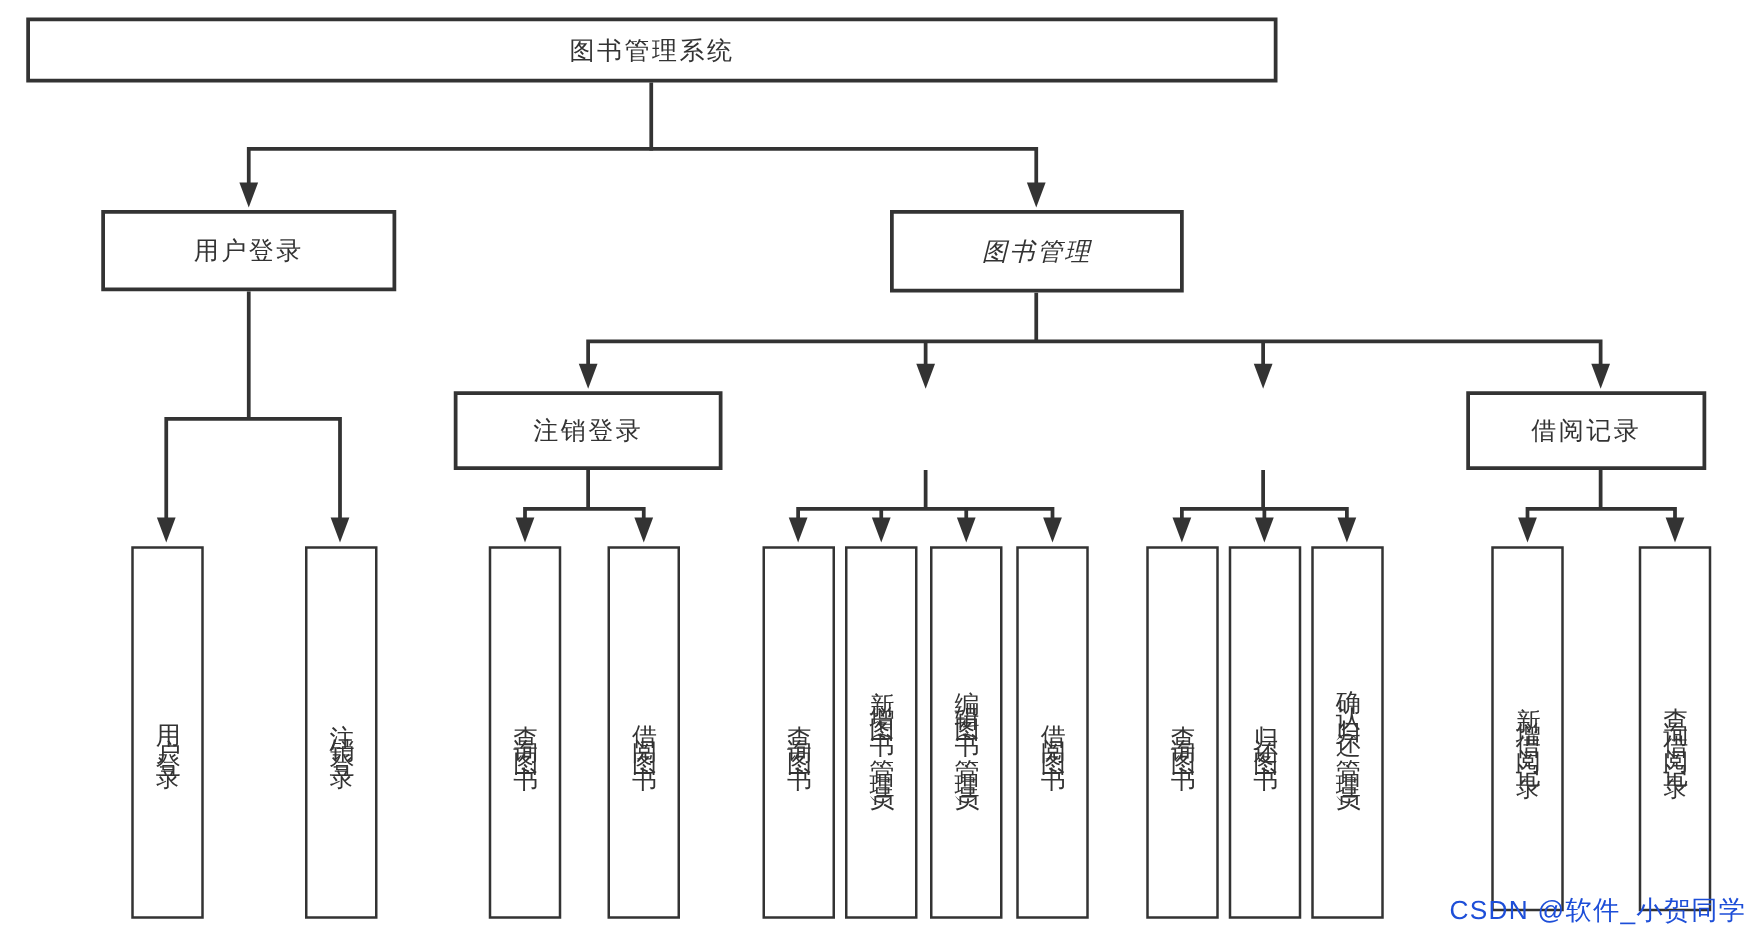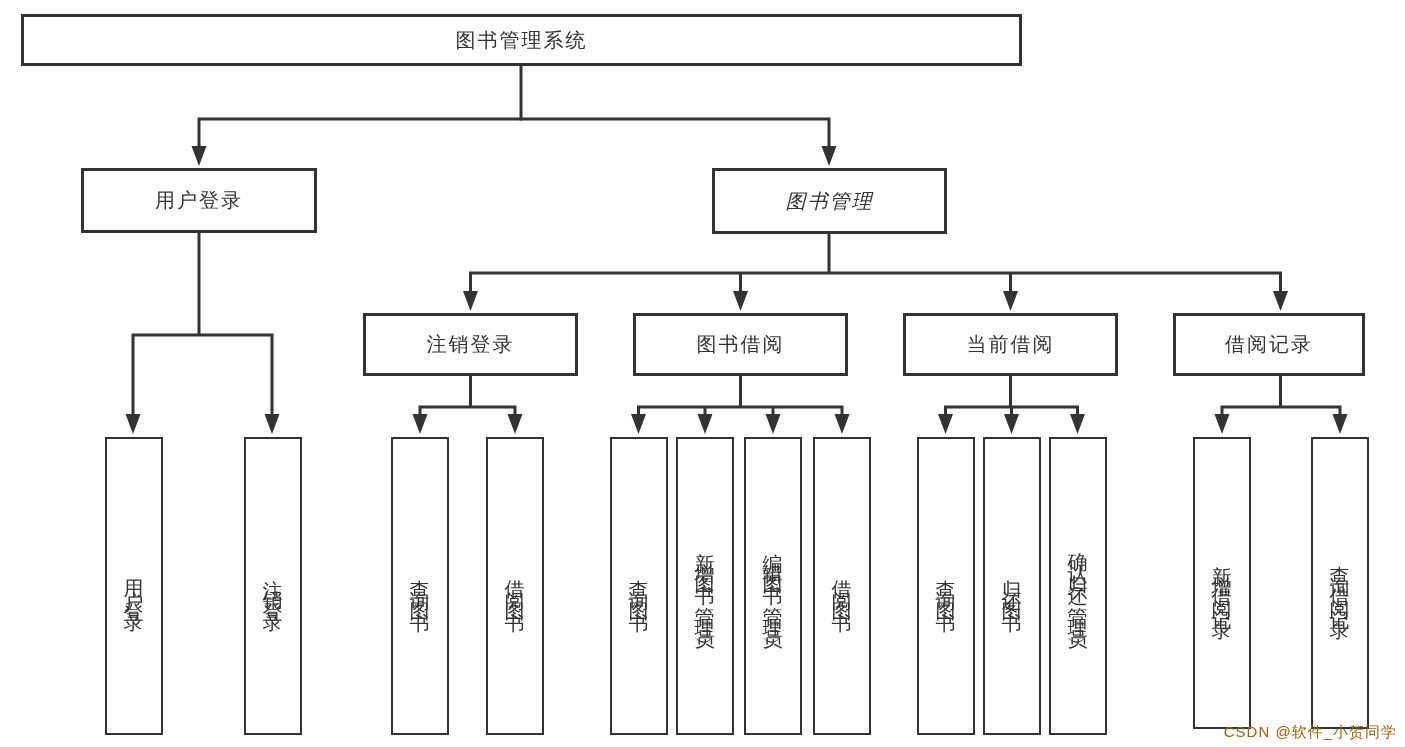--- a/index.html
+++ b/index.html
@@ -23,22 +23,22 @@
     white-space:nowrap;
   }
   #connectors {
     position:absolute; left:0; top:0; width:1405px; height:747px;
     z-index:1;
   }
   #connectors path { stroke:#333333; stroke-width:3; fill:none; }
   #connectors polygon { fill:#333333; stroke:none; }
   .watermark {
     position:absolute; right:8px; bottom:5px;
-    font-size:15px; letter-spacing:1px;
-    color:#a16207; z-index:5; white-space:nowrap;
+    font-size:21px; letter-spacing:1px;
+    color:#1d4ed8; z-index:5; white-space:nowrap;
   }
 </style>
 </head>
 <body>
 
 <div id="canvas">
 
   <svg id="connectors" viewBox="0 0 1405 747" xmlns="http://www.w3.org/2000/svg">
 
     <path d="M521 64 L521 120.5"></path>
@@ -95,26 +95,20 @@
   <div class="box" style="left:81px; top:168px; width:236px; height:65px;">
     <span>用户登录</span>
   </div>
   <div class="box" style="left:712px; top:168px; width:235px; height:66px;font-style:italic;">
     <span>图书管理</span>
   </div>
 
   <div class="box" style="left:363px; top:313px; width:215px; height:63px;">
     <span>注销登录</span>
   </div>
-  <div class="box" style="left:633px; top:313px; width:215px; height:63px;">
-    <span>图书借阅</span>
-  </div>
-  <div class="box" style="left:903px; top:313px; width:215px; height:63px;">
-    <span>当前借阅</span>
-  </div>
   <div class="box" style="left:1173px; top:313px; width:192px; height:63px;">
     <span>借阅记录</span>
   </div>
 
   <div class="box leaf" style="left:105px; top:437px; width:58px; height:298px;">
     <span class="vtext">用户登录</span>
   </div>
   <div class="box leaf" style="left:244px; top:437px; width:58px; height:298px;">
     <span class="vtext">注销登录</span>
   </div>

